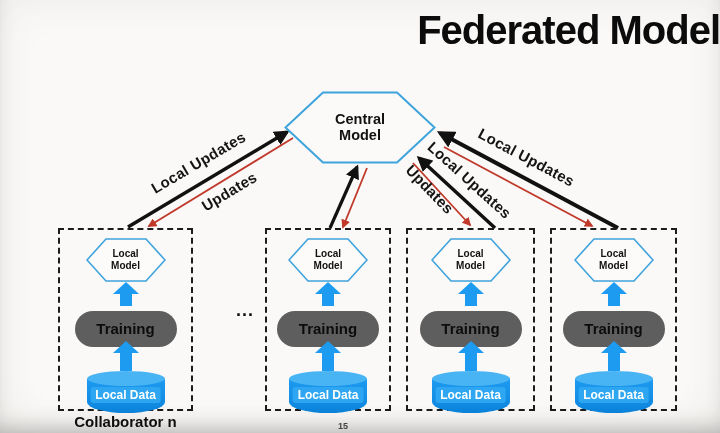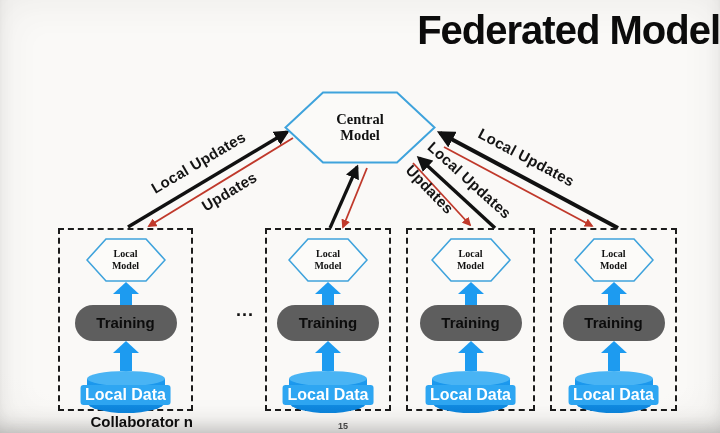--- a/index.html
+++ b/index.html
@@ -14,54 +14,54 @@
     box-shadow:inset 0 -14px 22px -12px rgba(40,40,40,.35), inset 0 0 40px rgba(60,60,60,.08);
   }
   .title{
     position:absolute;top:8px;left:0;width:100%;text-align:right;
     font-size:40px;font-weight:700;color:#0c0c0c;letter-spacing:-1px;
   }
   
   svg.overlay{position:absolute;left:0;top:0;width:720px;height:433px;}
   .edge-label{font-family:"Liberation Sans",sans-serif;font-size:15px;font-weight:700;fill:#141414;letter-spacing:.3px;}
   
-  .hexwrap{position:absolute;font-family:Liberation Serif, serif;}
+  .hexwrap{position:absolute;}
   .hexwrap svg{position:absolute;left:0;top:0;}
   .hextext{
     position:absolute;left:50%;top:50%;transform:translate(-50%,-52%);
     text-align:center;font-weight:700;color:#111;line-height:1.15;
   }
   .central{left:284px;top:91px;width:152px;height:73px;}
   .central .hextext{width:70px;font-size:14.5px;}
   
   .collab-box{
     position:absolute;top:228px;height:183px;box-sizing:border-box;
     border:2px dashed #1c1c1c;background:transparent;
   }
   .local-hex{position:absolute;left:50%;top:8px;width:80px;height:44px;transform:translateX(-50%);}
   .local-hex .hextext{width:48px;font-size:10px;}
   .training{
-    position:absolute;left:50%;top:75px;width:102px;height:36px;transform:translateX(-50%);
+    position:absolute;left:50%;top:81px;width:102px;height:36px;transform:translateX(-50%);
     background:#5e5e5e;border-radius:18px;
     color:#0c0c0c;font-size:15px;font-weight:700;text-align:center;line-height:36px;
   }
   .uparrow{position:absolute;left:50%;transform:translateX(-50%);width:26px;}
   .uparrow .head{width:0;height:0;margin:0 auto;border-left:13px solid transparent;border-right:13px solid transparent;border-bottom:12px solid #1d9bf0;}
   .uparrow .stem{width:12px;margin:0 auto;background:#1d9bf0;}
   .arrow1{top:52px;} .arrow1 .stem{height:12px;}
   .arrow2{top:111px;} .arrow2 .stem{height:18px;}
   .cyl{position:absolute;left:50%;top:141px;width:78px;height:42px;transform:translateX(-50%);}
   .cyl .top{position:absolute;left:0;right:0;top:0;height:15px;border-radius:50%;background:#49b4f4;z-index:2;}
   .cyl .body{position:absolute;left:0;right:0;top:8px;bottom:0;background:linear-gradient(#1d9bf0,#0d86dd);border-radius:0 0 39px 39px / 0 0 11px 11px;}
   .cyl .lbl{
     position:absolute;left:50%;top:56%;transform:translate(-50%,-50%);z-index:3;white-space:nowrap;
-    background:#2ea6f2;color:#fff;font-size:16px;font-weight:700;padding:1px 5px;border-radius:3px;
+    background:#2ea6f2;color:#fff;font-size:12px;font-weight:700;padding:1px 5px;border-radius:3px;
   }
   .collab-label{
-    position:absolute;top:413px;height:20px;text-align:right;
+    position:absolute;top:413px;height:20px;text-align:center;
     font-size:15px;font-weight:700;color:#0c0c0c;
   }
   .ellipsis{position:absolute;left:236px;top:300px;font-size:18px;font-weight:700;color:#111;letter-spacing:1px;}
   .pagenum{position:absolute;left:338px;top:421px;font-size:9px;font-weight:700;color:#4a4a4a;}
 </style>
 </head>
 <body>
 
 <div id="stage">
 

